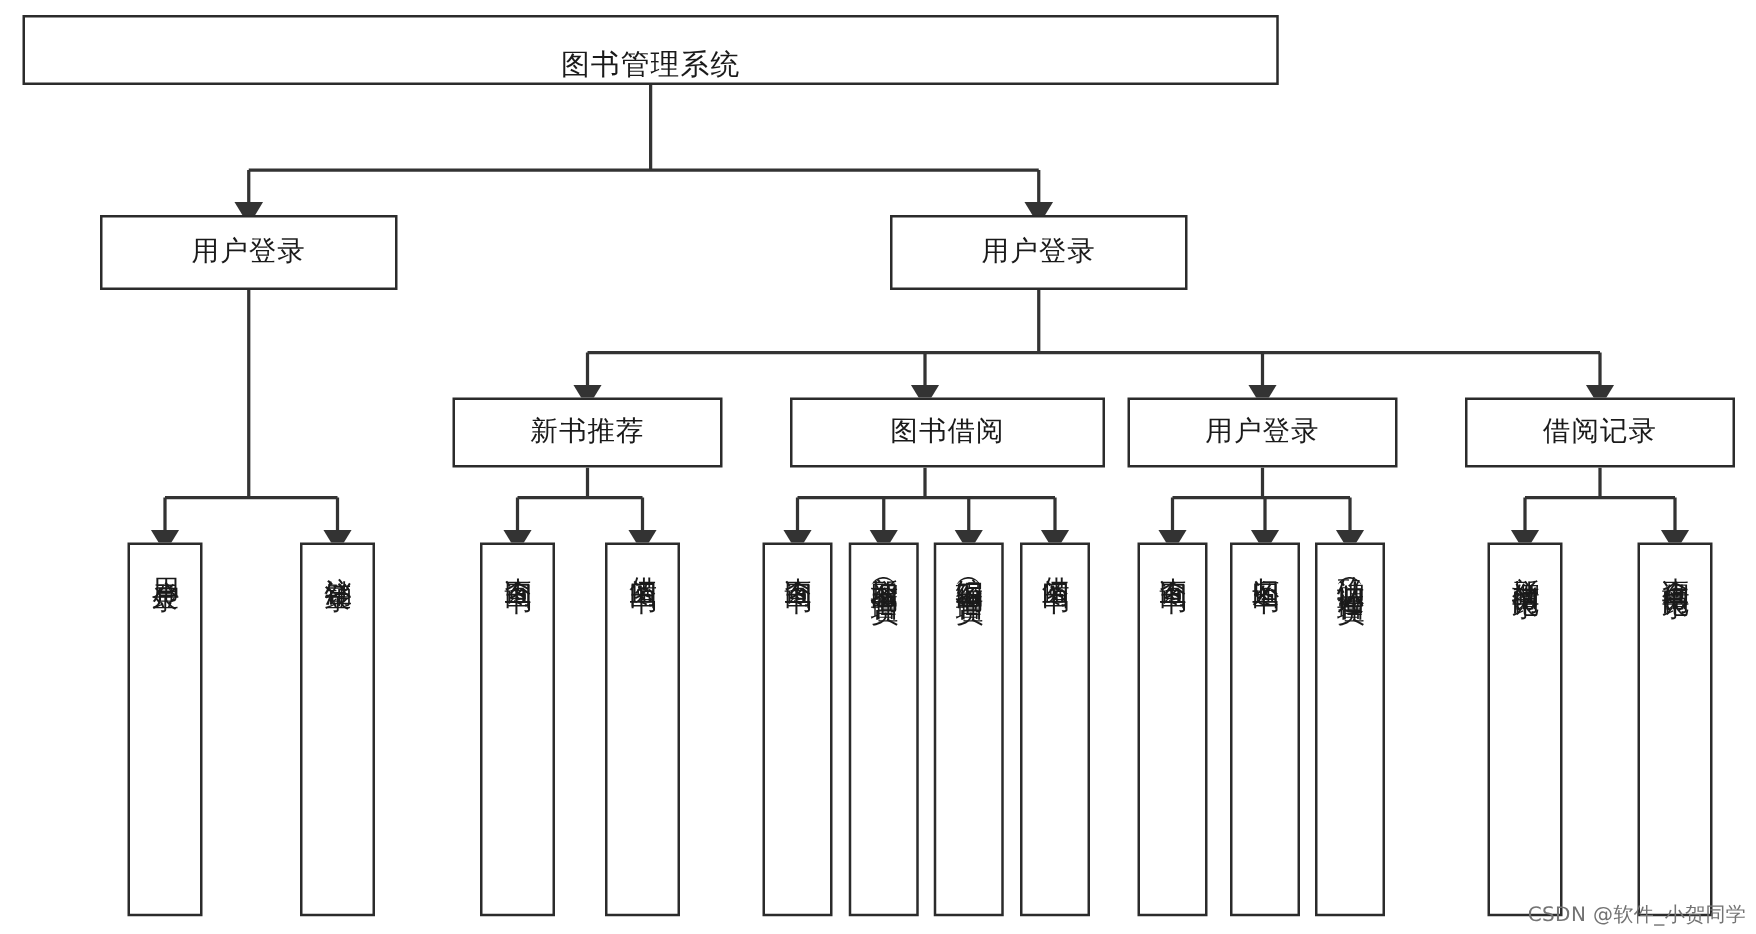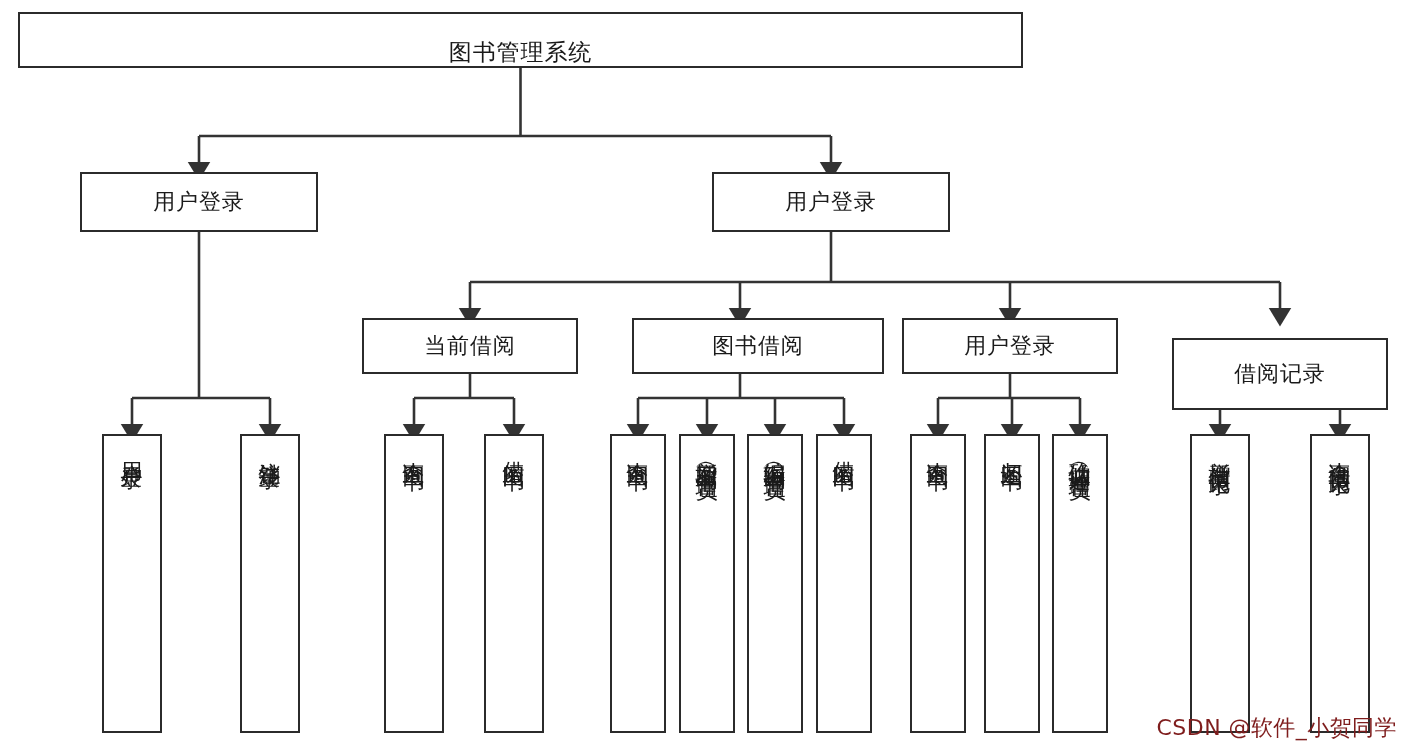--- a/index.html
+++ b/index.html
@@ -62,22 +62,22 @@
     -webkit-text-orientation: upright;
     font-size: 22px;
     line-height: 1.05;
     letter-spacing: 0.12em;
     white-space: nowrap;
   }
   .watermark {
     position: absolute;
     right: 8px;
     bottom: 4px;
-    font-size: 22px;
-    color: #7f1d1d;
+    font-size: 16px;
+    color: #737373;
     letter-spacing: 0.02em;
     white-space: nowrap;
     user-select: none;
   }
 </style>
 </head>
 <body>
 
 <div id="diagram-root">
 
@@ -128,29 +128,29 @@
       <div class="node lvl-root" style="left: 18px; top: 12px; width: 1005px; height: 56px; align-items: flex-end;">
         <span class="node-label">图书管理系统</span>
       </div>
       <div class="node lvl-branch" style="left: 80px; top: 172px; width: 238px; height: 60px;">
         <span class="node-label">用户登录</span>
       </div>
       <div class="node lvl-branch" style="left: 712px; top: 172px; width: 238px; height: 60px;">
         <span class="node-label">用户登录</span>
       </div>
       <div class="node lvl-branch" style="left: 362px; top: 318px; width: 216px; height: 56px;">
-        <span class="node-label">当前借阅</span>
+        <span class="node-label">新书推荐</span>
       </div>
       <div class="node lvl-branch" style="left: 632px; top: 318px; width: 252px; height: 56px;">
         <span class="node-label">图书借阅</span>
       </div>
       <div class="node lvl-branch" style="left: 902px; top: 318px; width: 216px; height: 56px;">
         <span class="node-label">用户登录</span>
       </div>
-      <div class="node lvl-branch" style="left: 1172px; top: 318px; width: 216px; height: 72px; margin-top: 20px;">
+      <div class="node lvl-branch" style="left: 1172px; top: 318px; width: 216px; height: 56px;">
         <span class="node-label">借阅记录</span>
       </div>
       <div class="node lvl-leaf" style="left: 102px; top: 434px; width: 60px; height: 299px;">
         <span class="node-label">用户登录</span>
       </div>
       <div class="node lvl-leaf" style="left: 240px; top: 434px; width: 60px; height: 299px;">
         <span class="node-label">注销登录</span>
       </div>
       <div class="node lvl-leaf" style="left: 384px; top: 434px; width: 60px; height: 299px;">
         <span class="node-label">查询图书</span>

